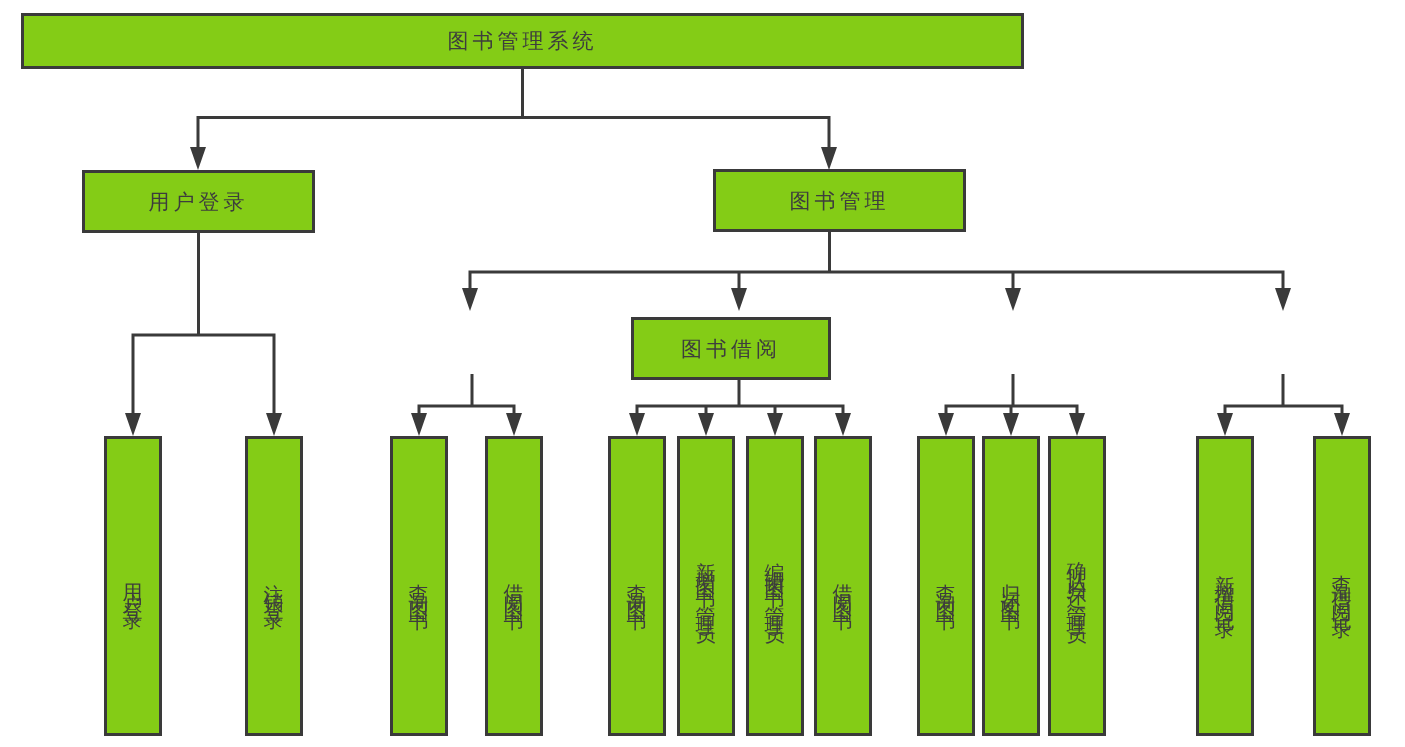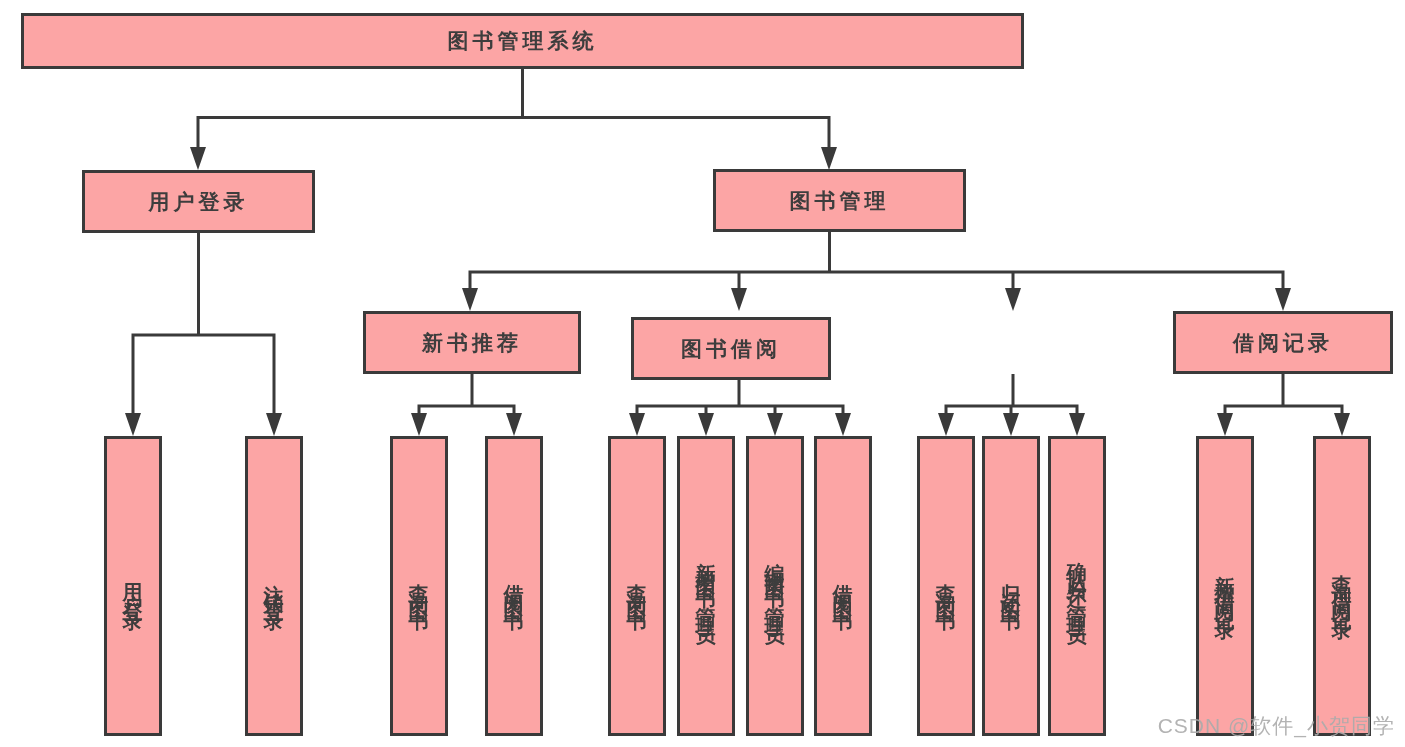--- a/index.html
+++ b/index.html
@@ -4,23 +4,23 @@
 <style>
   html,body{margin:0;padding:0;background:#ffffff;}
   .canvas{
     position:relative;width:1405px;height:747px;background:#ffffff;
     font-family:"Liberation Sans", sans-serif;overflow:hidden;
   }
   svg.connectors{position:absolute;left:0;top:0;z-index:1;}
   svg.connectors path{stroke:#3a3a3a;stroke-width:3;fill:none;}
   svg.connectors polygon{fill:#3a3a3a;stroke:none;}
   .box{
-    position:absolute;background:#fca5a5;border:3px solid #3a3a3a;
+    position:absolute;background:#84cc16;border:3px solid #3a3a3a;
     box-sizing:border-box;display:flex;align-items:center;justify-content:center;
-    color:#3d3d3d;z-index:2;font-weight:bold;
+    color:#3d3d3d;z-index:2;
   }
   .hbox{height:63px;font-size:21px;letter-spacing:4px;white-space:nowrap;}
   .root{left:21px;top:13px;width:1003px;height:56px;}
   .leaf{
     width:58px;height:300px;top:436px;
     writing-mode:vertical-rl;text-orientation:mixed;
     font-size:20px;letter-spacing:9px;line-height:1.1;
   }
   .watermark{
     position:absolute;top:712px;right:10px;z-index:4;
@@ -69,37 +69,34 @@
     <polygon points="1069,413 1085,413 1077,436"></polygon>
     <polygon points="1217,413 1233,413 1225,436"></polygon>
     <polygon points="1334,413 1350,413 1342,436"></polygon>
   </svg>
 
   <div class="box hbox root">图书管理系统</div>
 
   <div class="box hbox" style="left:82px;top:170px;width:233px">用户登录</div>
   <div class="box hbox" style="left:713px;top:169px;width:253px">图书管理</div>
 
-  <div class="box hbox" style="left:363px;top:311px;width:218px">新书推荐</div>
   <div class="box hbox" style="left:631px;top:317px;width:200px">图书借阅</div>
-  <div class="box hbox" style="left:1173px;top:311px;width:220px">借阅记录</div>
 
   <div class="box leaf" style="left:104px">用户登录</div>
   <div class="box leaf" style="left:245px">注销登录</div>
 
   <div class="box leaf" style="left:390px">查询图书</div>
   <div class="box leaf" style="left:485px">借阅图书</div>
 
   <div class="box leaf" style="left:608px">查询图书</div>
   <div class="box leaf" style="left:677px">新增图书（管理员）</div>
   <div class="box leaf" style="left:746px">编辑图书（管理员）</div>
   <div class="box leaf" style="left:814px">借阅图书</div>
 
   <div class="box leaf" style="left:917px">查询图书</div>
   <div class="box leaf" style="left:982px">归还图书</div>
   <div class="box leaf" style="left:1048px">确认归还（管理员）</div>
 
   <div class="box leaf" style="left:1196px">新增借阅记录</div>
   <div class="box leaf" style="left:1313px">查询借阅记录</div>
 
-  <div class="watermark">CSDN @软件_小贺同学</div>
 
 </div>
 
 </body></html>

